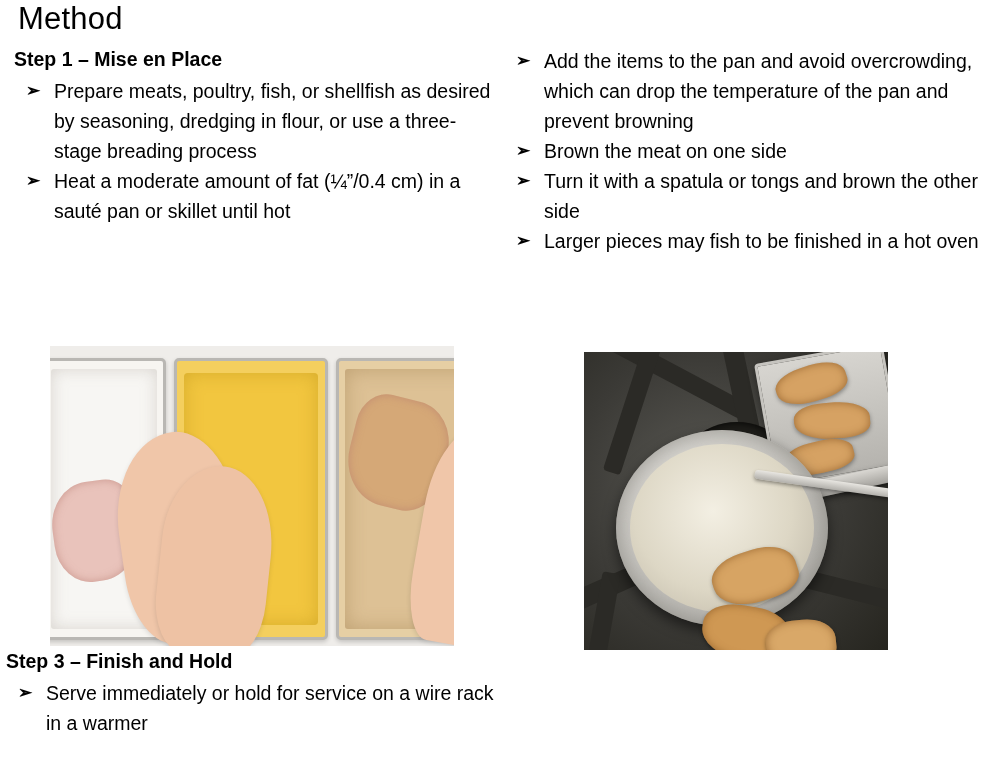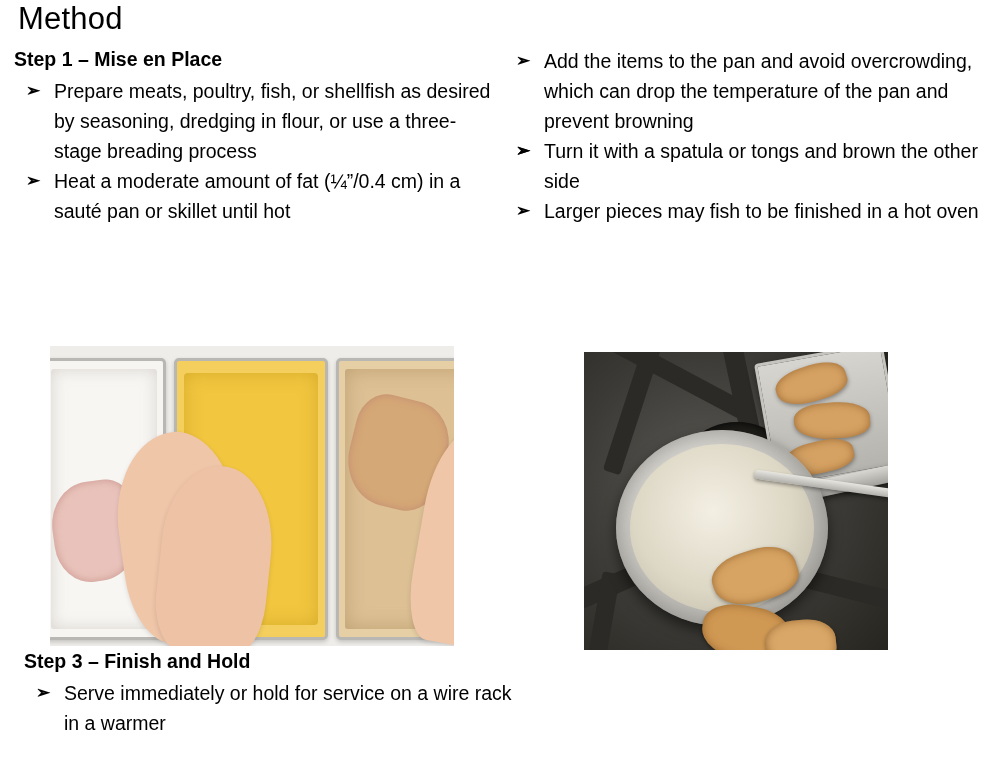--- a/index.html
+++ b/index.html
@@ -204,21 +204,21 @@
   }
   .tray .fry {
     position:absolute; background:#d6a263;
   }
   .t1 { left: 14px; top: 8px; width: 72px; height: 36px; transform: rotate(-8deg);}
   .t2 { left: 26px; top: 48px; width: 76px; height: 36px; transform: rotate(6deg);}
   .t3 { left: 10px; top: 84px; width: 70px; height: 32px; transform: rotate(-4deg);}
 
   .bottom {
     position:absolute;
-    left: 24px;
+    left: 6px;
     top: 648px;
     width: 500px;
   }
 </style>
 </head>
 <body>
 
 <div class="slide">
 
   <div class="title">Method</div>
@@ -238,20 +238,21 @@
   </div>
 
   <div class="col col-right">
     <ul class="bullets">
       <li>
         <span class="arrow">➢</span>
         <span>Add the items to the pan and avoid overcrowding, which can drop the temperature of the pan and prevent browning</span>
       </li>
       <li>
         <span class="arrow">➢</span>
+        <span>Brown the meat on one side</span>
       </li>
       <li>
         <span class="arrow">➢</span>
         <span>Turn it with a spatula or tongs and brown the other side</span>
       </li>
       <li>
         <span class="arrow">➢</span>
         <span>Larger pieces may fish to be finished in a hot oven</span>
       </li>
     </ul>

